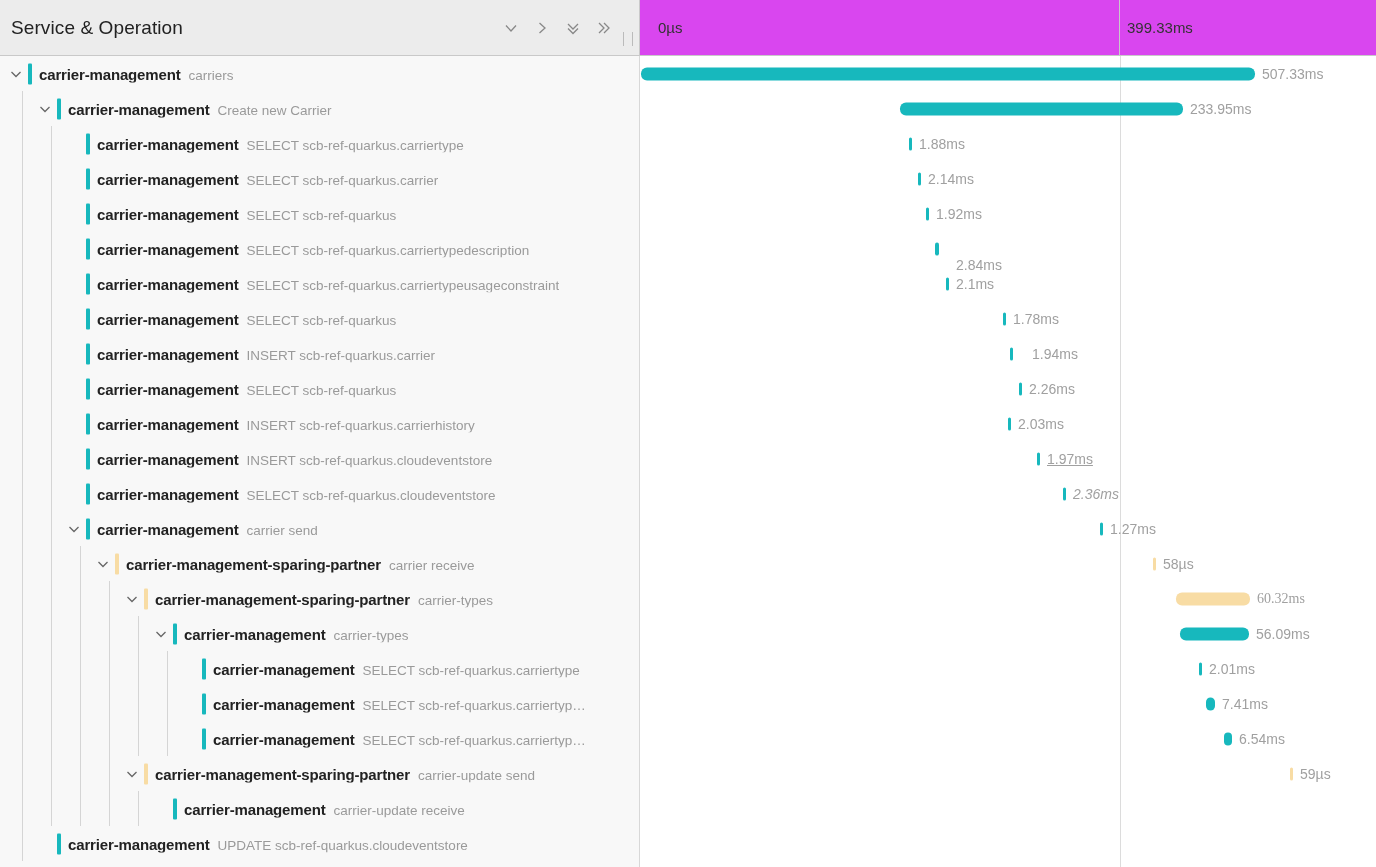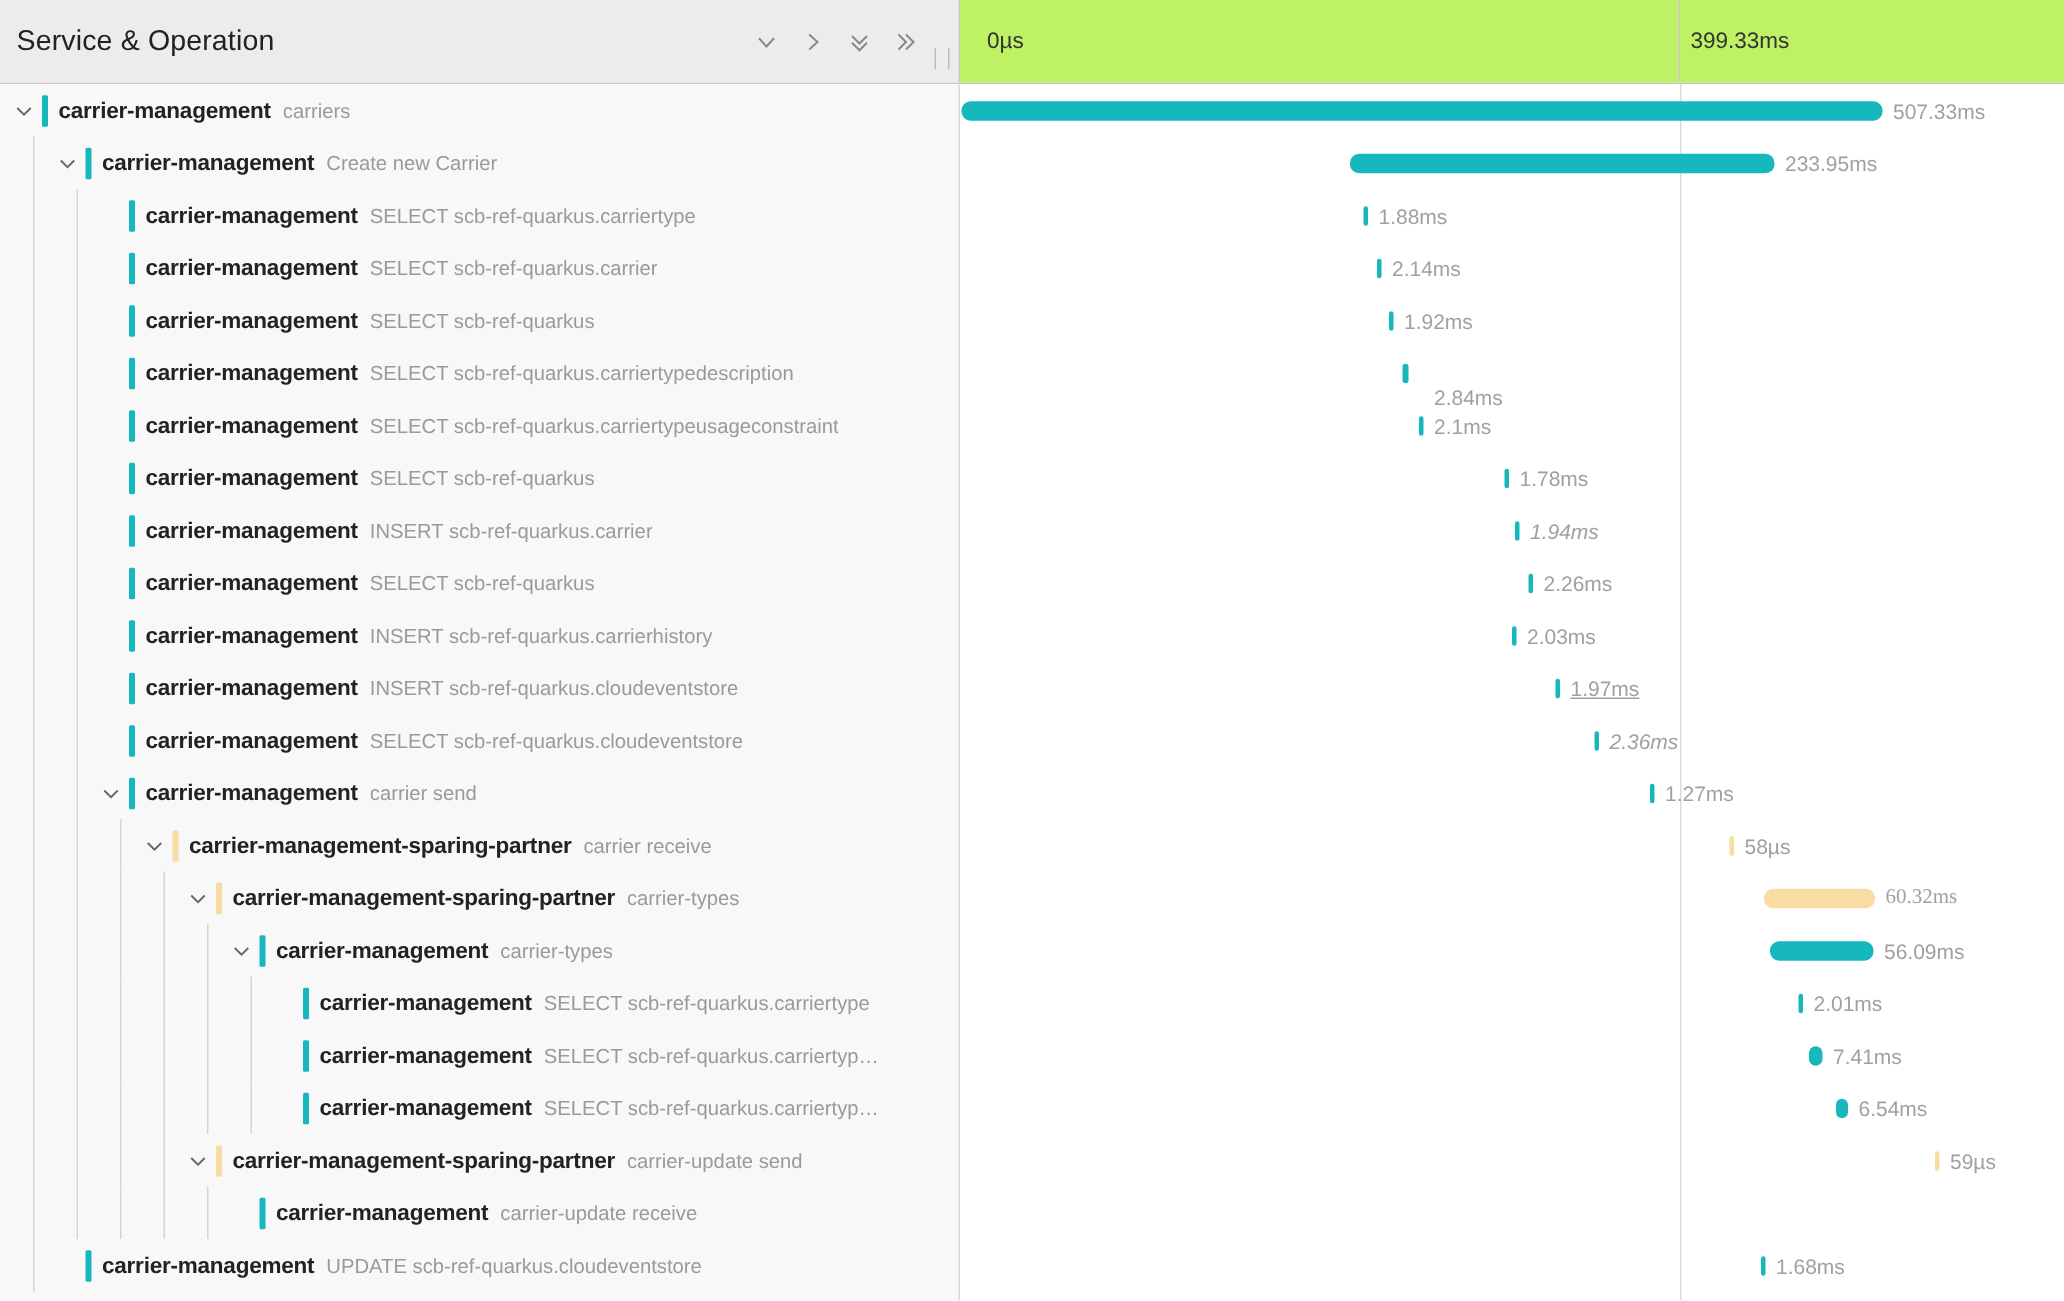--- a/index.html
+++ b/index.html
@@ -41,21 +41,21 @@
   .hicon { width: 18px; height: 18px; display: block; cursor: pointer; }
   .hicon svg { display: block; }
   .drag-handle {
     position: absolute; right: 6px; top: 32px;
     width: 10px; height: 14px; cursor: col-resize;
     display: flex; justify-content: space-between;
   }
   .drag-handle i { display: block; width: 1px; height: 14px; background: #bbb; }
 
   .header-right {
-    flex: 1; height: 100%; position: relative; background: #bef264;
+    flex: 1; height: 100%; position: relative; background: #d946ef;
   }
   .tick-label {
     position: absolute; top: 19px;
     font-size: 15px; color: #333; white-space: nowrap;
   }
   .tick-sep {
     position: absolute; top: 0; bottom: 0;
     width: 1px; background: #c9c9c9;
   }
 
@@ -512,21 +512,21 @@
         <div class="tl-row">
           <div class="bar thin" style="left: 305px; width: 3px; background: rgb(23, 184, 189);"></div>
           <div class="dur" style="left: 315px;">2.1ms</div>
         </div>
         <div class="tl-row">
           <div class="bar thin" style="left: 362px; width: 3px; background: rgb(23, 184, 189);"></div>
           <div class="dur" style="left: 372px;">1.78ms</div>
         </div>
         <div class="tl-row">
           <div class="bar thin" style="left: 369px; width: 3px; background: rgb(23, 184, 189);"></div>
-          <div class="dur" style="left: 379px; font-style: italic;">1.94ms</div>
+          <div class="dur" style="left: 391px;">1.94ms</div>
         </div>
         <div class="tl-row">
           <div class="bar thin" style="left: 378px; width: 3px; background: rgb(23, 184, 189);"></div>
           <div class="dur" style="left: 388px;">2.26ms</div>
         </div>
         <div class="tl-row">
           <div class="bar thin" style="left: 367px; width: 3px; background: rgb(23, 184, 189);"></div>
           <div class="dur" style="left: 377px;">2.03ms</div>
         </div>
         <div class="tl-row">
@@ -563,20 +563,16 @@
         </div>
         <div class="tl-row">
           <div class="bar" style="left: 583px; width: 8px; background: rgb(23, 184, 189);"></div>
           <div class="dur" style="left: 598px;">6.54ms</div>
         </div>
         <div class="tl-row">
           <div class="bar thin" style="left: 649px; width: 3px; background: rgb(248, 220, 164);"></div>
           <div class="dur" style="left: 659px;">59µs</div>
         </div>
         <div class="tl-row"></div>
-        <div class="tl-row">
-          <div class="bar thin" style="left: 533px; width: 3px; background: rgb(23, 184, 189);"></div>
-          <div class="dur" style="left: 543px;">1.68ms</div>
-        </div>
       </div>
   </div>
 
 </div>
 
 </body></html>

